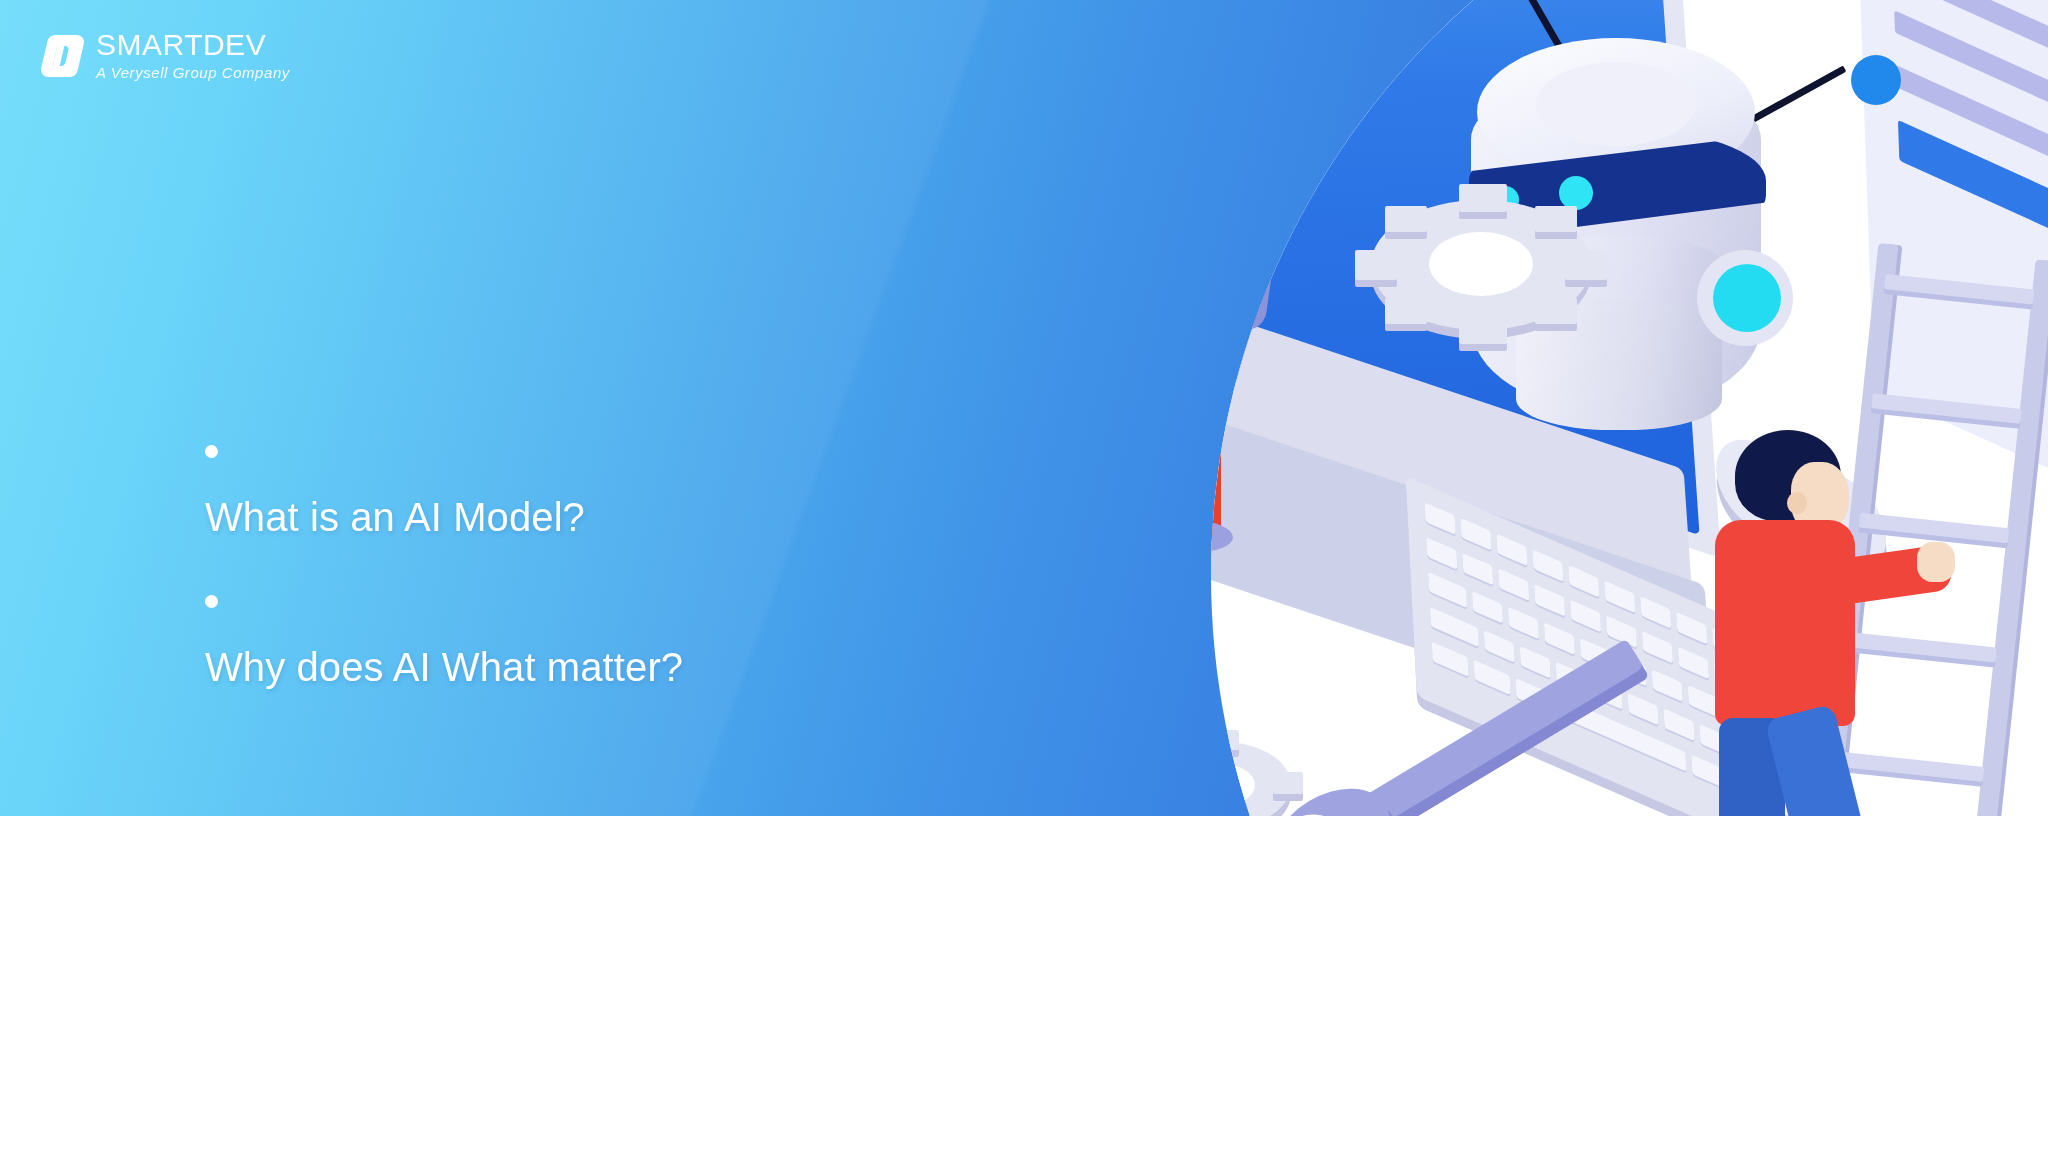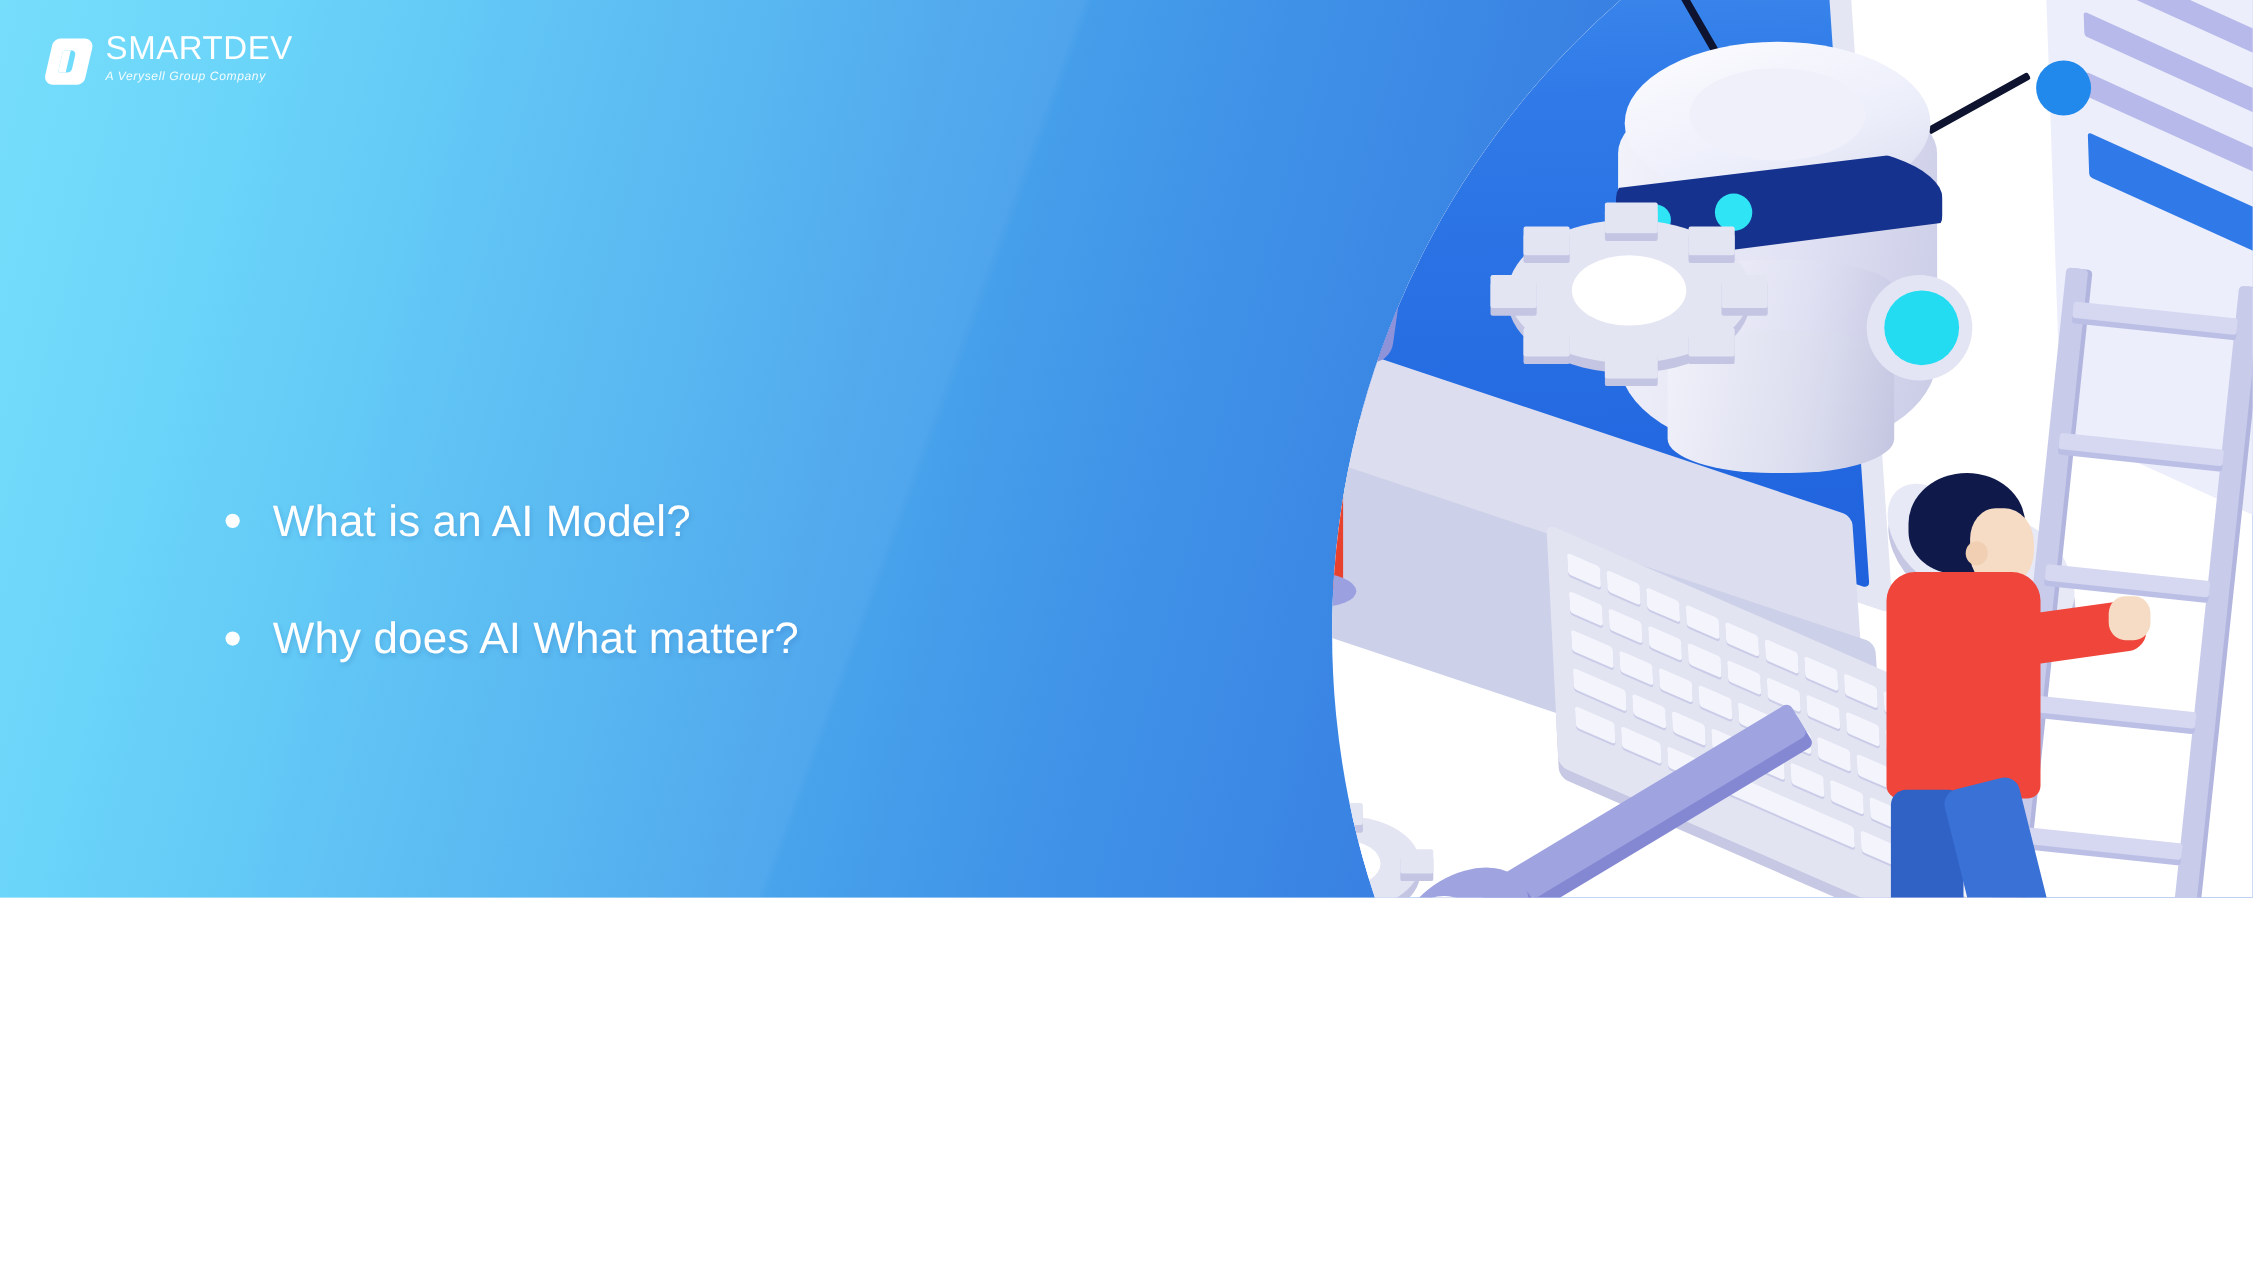--- a/index.html
+++ b/index.html
@@ -71,21 +71,21 @@
   .logo-text{ display:flex; flex-direction:column; line-height:1; }
   .logo-word{
     color:#fff;
     font-size:30px;
     font-weight:400;
     letter-spacing:.5px;
     font-family:"Liberation Sans", sans-serif;
   }
   .logo-tag{
     color:rgba(255,255,255,.93);
-    font-size:11px;
+    font-size:15px;
     letter-spacing:.55px;
     margin-top:5px;
     font-style:italic;
     font-family:"Liberation Sans", sans-serif;
   }
 
   
   .title{
     position:absolute;
     left:163px; top:257px;
@@ -103,20 +103,21 @@
     position:absolute;
     left:205px; top:452px;
     z-index:11;
     width:880px;
   }
   .bullet{
     display:flex;
     align-items:baseline;
     gap:30px;
     margin-bottom:62px;
+    flex-direction:column;
   }
   .bullet:last-child{ margin-bottom:0; }
   .dot{
     flex:0 0 auto;
     width:13px; height:13px;
     border-radius:50%;
     background:#fff;
     position:relative;
     top:-7px;
   }

